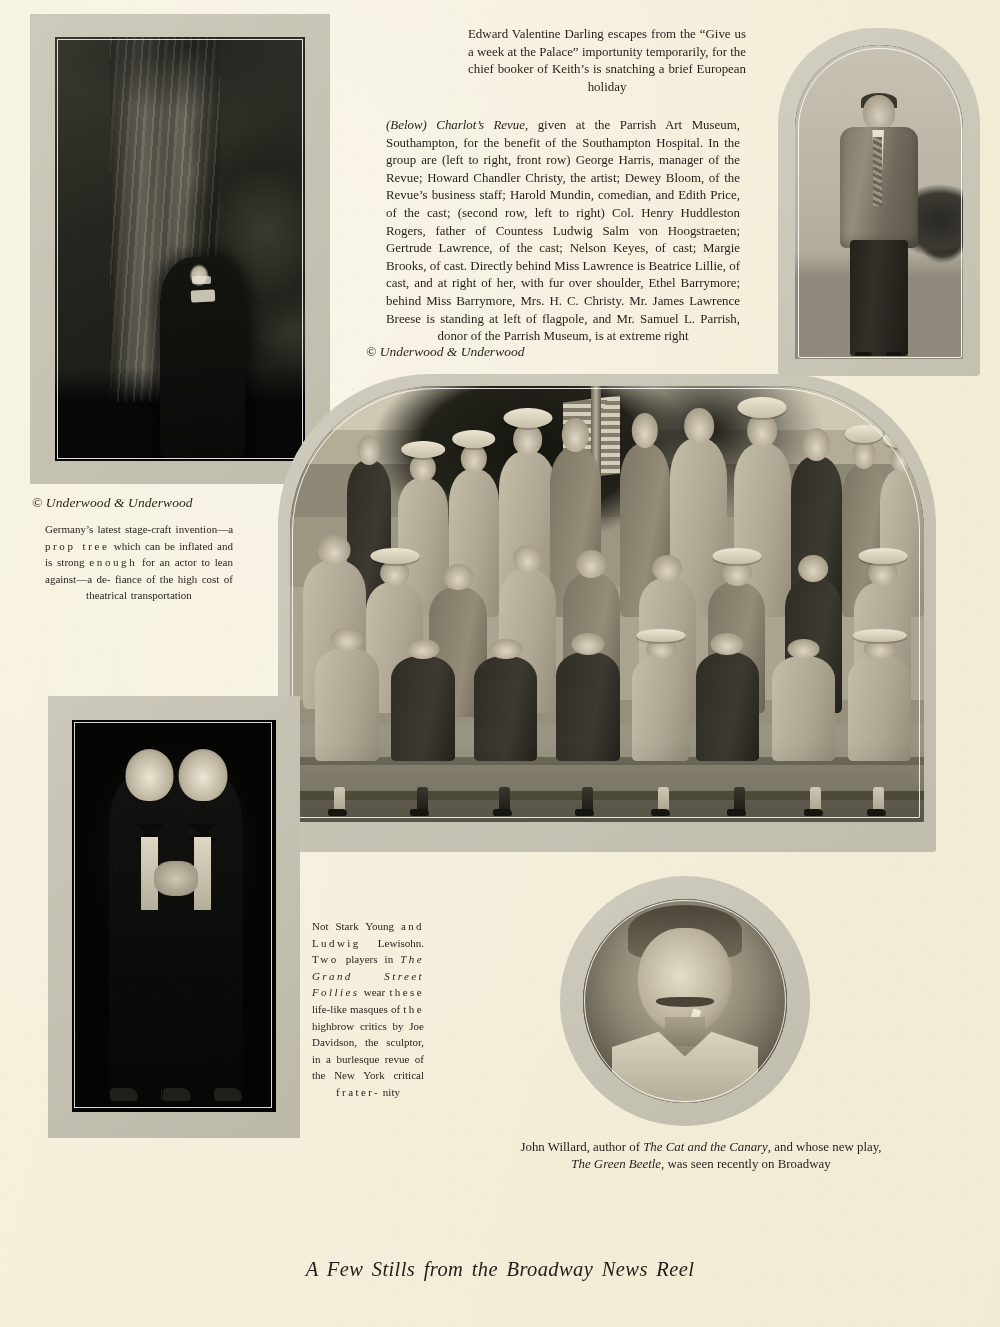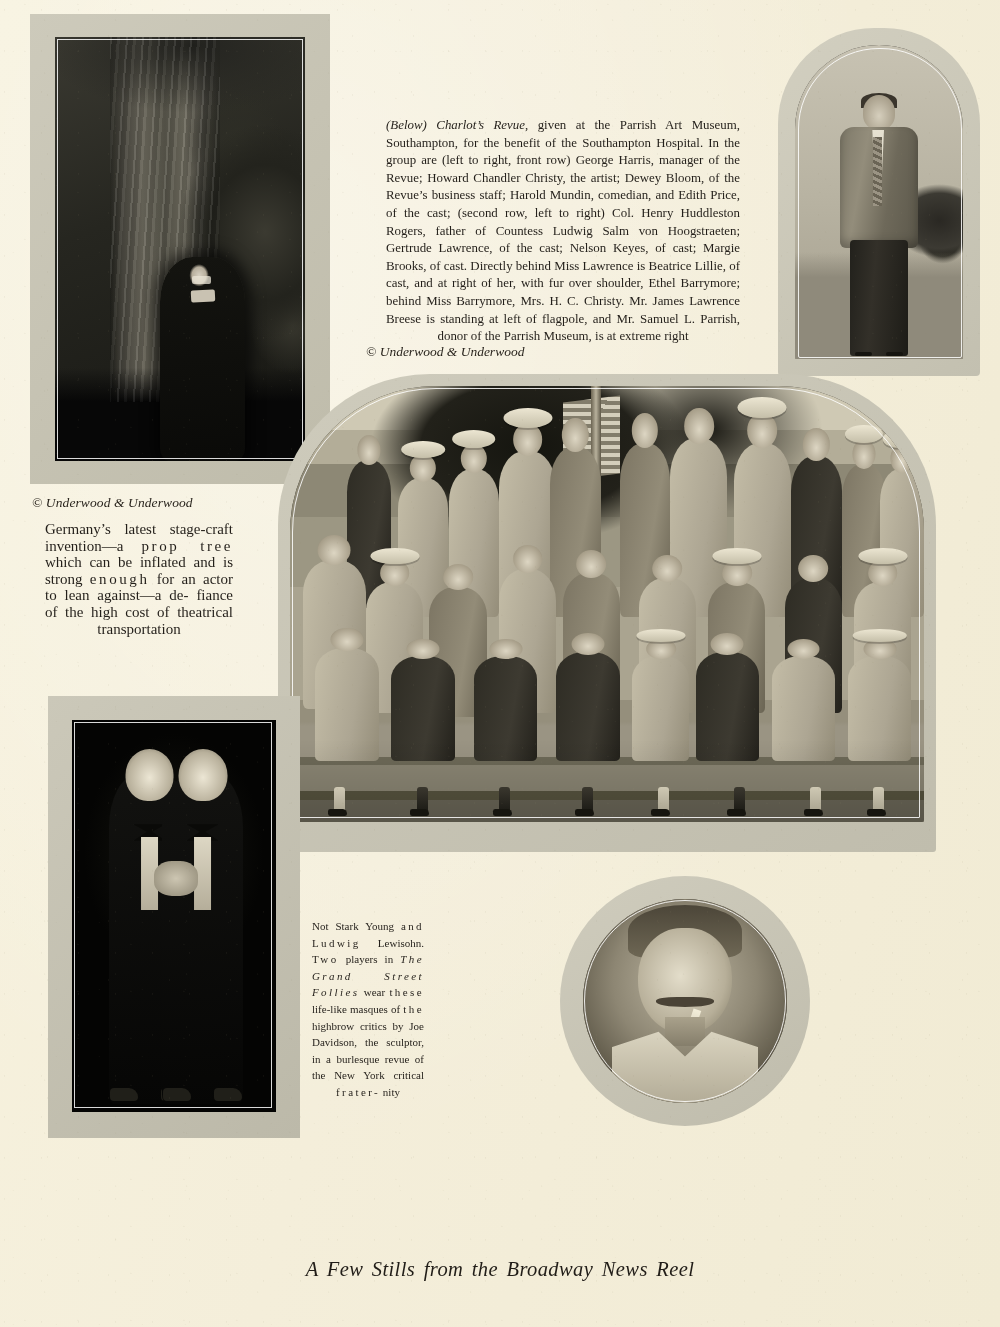--- a/index.html
+++ b/index.html
@@ -88,21 +88,21 @@
       radial-gradient(ellipse 13px 15px at 46% 9%, #d6cfc0 0%, #b6ad9b 55%, rgba(120,112,98,0) 75%),
       linear-gradient(175deg,#141410 0%,#0a0a08 100%);
     border-radius:38% 38% 12% 12%/22% 22% 6% 6%;
     box-shadow:0 0 14px 6px rgba(0,0,0,.6);}
   #tl-collar{position:absolute;left:36%;top:16%;width:28%;height:6%;
     background:#c9c2b2;border-radius:2px;transform:rotate(-3deg);}
   #tl-glasses{position:absolute;left:38%;top:9%;width:22%;height:4%;
     background:rgba(235,230,215,.75);border-radius:2px;}
 
   #tl-credit{left:32px;top:495px;font-size:13.5px;letter-spacing:.1px;}
-  #tl-caption{left:45px;top:521px;width:188px;font-size:15px;line-height:16.6px;
+  #tl-caption{left:45px;top:521px;width:188px;font-size:11px;line-height:16.6px;
     word-spacing:1px;}
   #tl-caption .sp{letter-spacing:2.6px;}
 
   
   #tr-mat{left:778px;top:28px;width:202px;height:348px;
     background:linear-gradient(140deg,#d2cfc0,#c3c0b0);
     border-radius:96px 96px 4px 4px;}
   #tr-photo{left:795px;top:45px;width:168px;height:314px;
     border-radius:84px 84px 2px 2px;}
   #tr-scene{position:absolute;inset:0;
@@ -275,20 +275,21 @@
     <span class="sp">prop tree</span>
     <span>which can be inflated and</span>
     <span>is strong</span>
     <span class="sp">enough</span>
     <span>for an</span>
     <span>actor to lean against—a de-</span>
     <span>fiance of the high cost of</span>
     <span>theatrical transportation</span>
   </div>
 
+  <div class="caption" id="tr-caption">Edward Valentine Darling escapes from the “Give us a week at the Palace” importunity temporarily, for the chief booker of Keith’s is snatching a brief European holiday</div>
 
   <div class="caption" id="mid-caption">
     <i>(Below)</i>
     <i style="font-style:italic">Charlot’s Revue</i><span>, given at the Parrish Art Museum, Southampton, for the benefit of the Southampton Hospital. In the group are (left to right, front row) George Harris, manager of the Revue; Howard Chandler Christy, the artist; Dewey Bloom, of the Revue’s business staff; Harold Mundin, comedian, and Edith Price, of the cast; (second row, left to right) Col. Henry Huddleston Rogers, father of Countess Ludwig Salm von Hoogstraeten; Gertrude Lawrence, of the cast; Nelson Keyes, of cast; Margie Brooks, of cast. Directly behind Miss Lawrence is Beatrice Lillie, of cast, and at right of her, with fur over shoulder, Ethel Barrymore; behind Miss Barrymore, Mrs. H. C. Christy. Mr. James Lawrence Breese is standing at left of flagpole, and Mr. Samuel L. Parrish, donor of the Parrish Museum, is at extreme right</span>
   </div>
   <div class="credit" id="mid-credit">© Underwood &amp; Underwood</div>
 
   <div class="mat" id="tr-mat"></div>
   <div class="photo" id="tr-photo">
     <div id="tr-scene">
@@ -488,17 +489,22 @@
       <div id="cp-hair"></div>
       <div id="cp-face"></div>
       <div id="cp-stache"></div>
       <div id="cp-cig"></div>
       <div id="cp-neck"></div>
       <div id="cp-collar"></div>
     </div>
   </div>
   <div class="inner-line" style="left:584px;top:900px;width:200px;height:200px;border-radius:50%;"></div>
 
+  <div class="caption" id="cp-caption">
+    <span>John Willard, author of </span><i>The Cat and the Canary</i><span>,</span>
+    <span>and whose new play, </span><i>The Green Beetle</i><span>, was seen</span>
+    <span>recently on Broadway</span>
+  </div>
 
   <div id="subtitle">A Few Stills from the Broadway News Reel</div>
 
   <div id="grain"></div>
 </div>
 
 </body></html>

